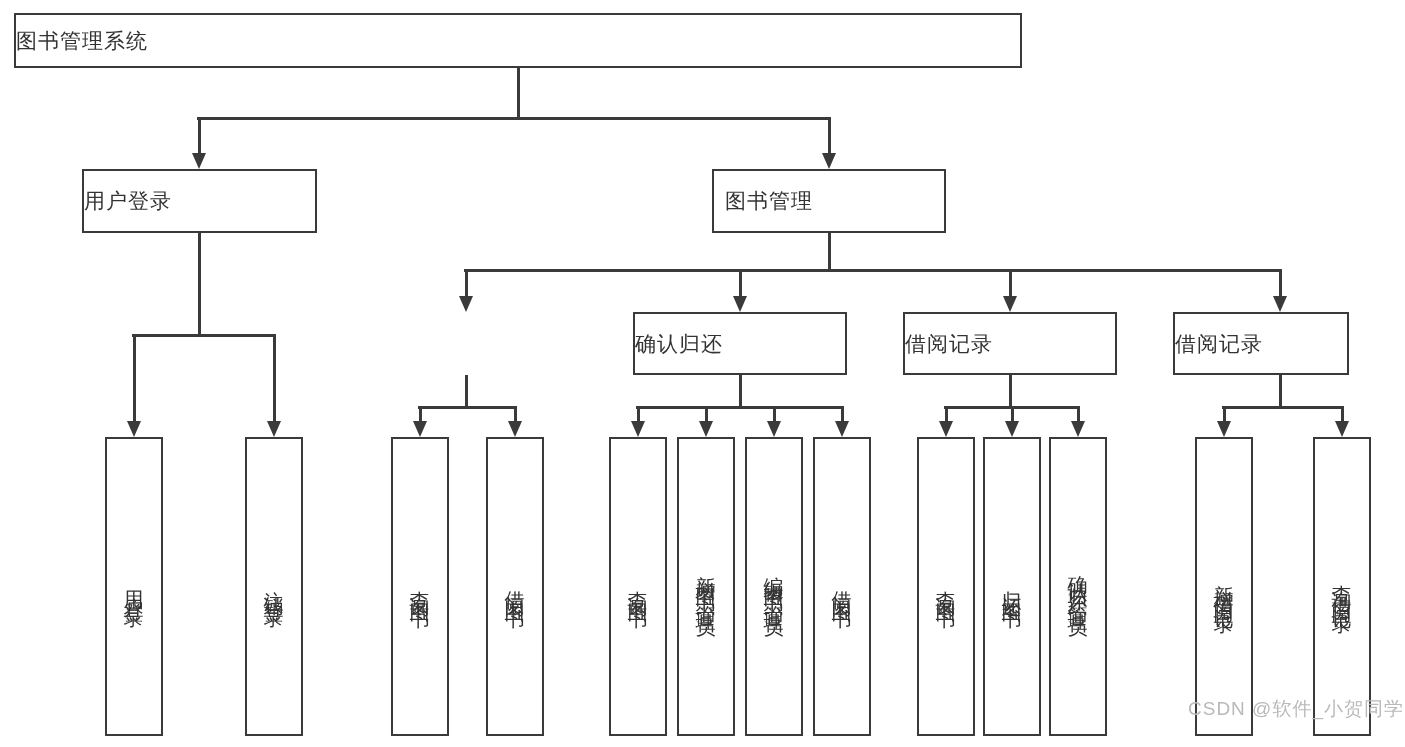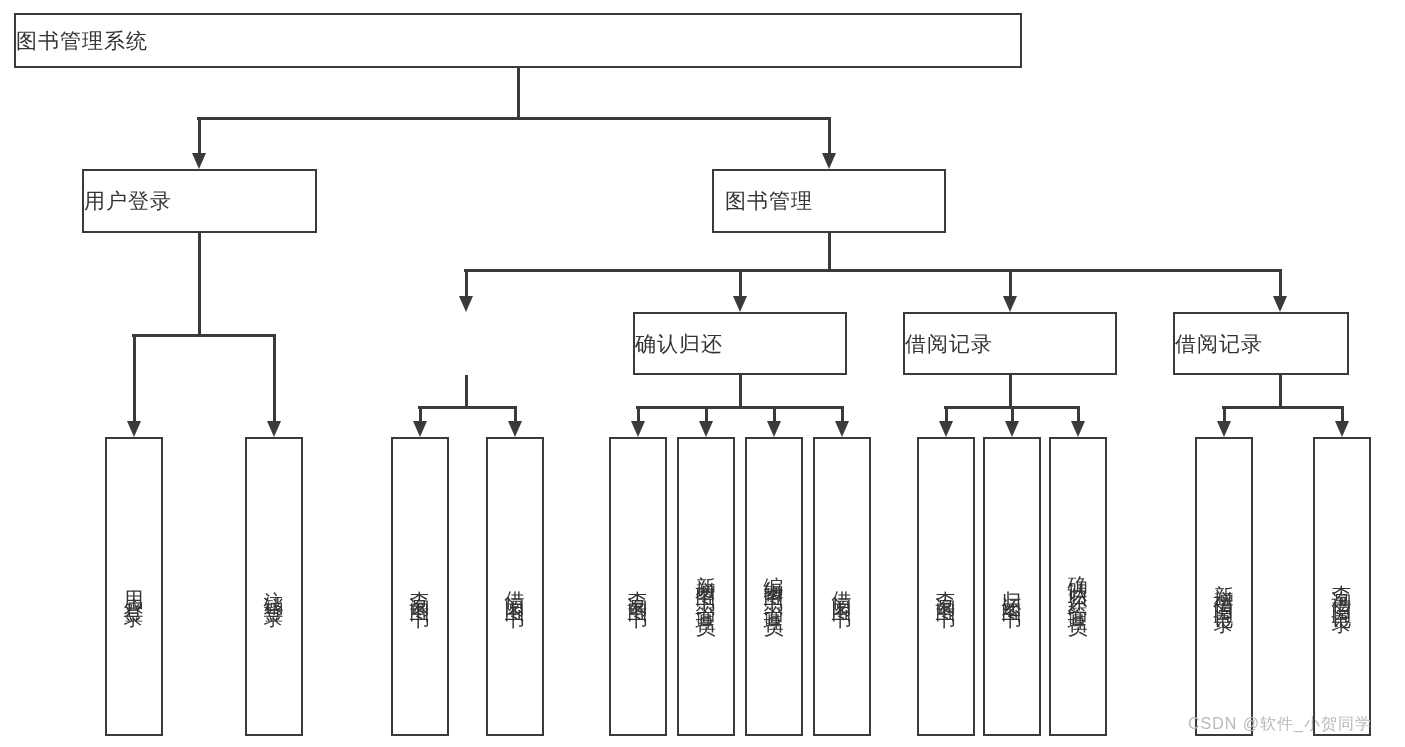--- a/index.html
+++ b/index.html
@@ -58,22 +58,22 @@
   .a {
     position: absolute;
     width: 0; height: 0;
     border-left: 7px solid transparent;
     border-right: 7px solid transparent;
     border-top: 16px solid var(--line);
   }
   .watermark {
     position: absolute;
     left: 1188px;
-    top: 714px;
-    font-size: 16px;
+    top: 696px;
+    font-size: 19px;
     color: var(--watermark);
     letter-spacing: 1px;
     white-space: nowrap;
     z-index: 5;
   }
 </style>
 </head>
 <body>
 
 <div id="canvas">

